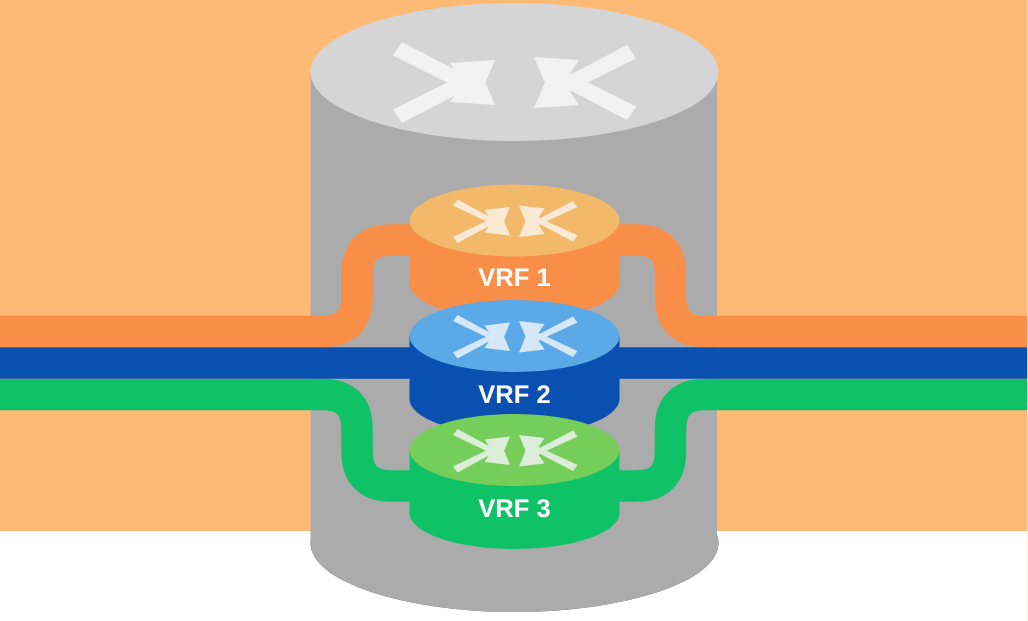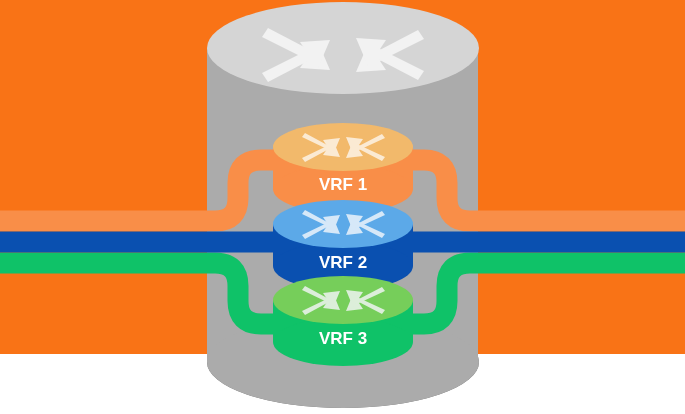--- a/index.html
+++ b/index.html
@@ -10,21 +10,21 @@
   body {
     width: 685px;
     height: 414px;
     overflow: hidden;
     font-family: "Liberation Sans", sans-serif;
   }
   #stage {
     position: relative;
     width: 685px;
     height: 354px;
-    background: #f97316;
+    background: #fdba74;
   }
   #diagram-svg {
     position: absolute;
     left: 0;
     top: 0;
     width: 685px;
     height: 414px;
     display: block;
   }
   .vrf-label {

